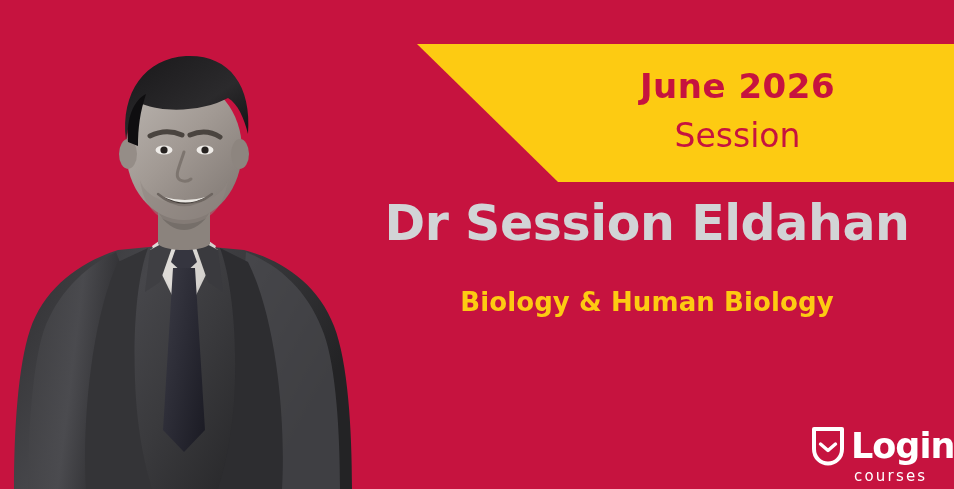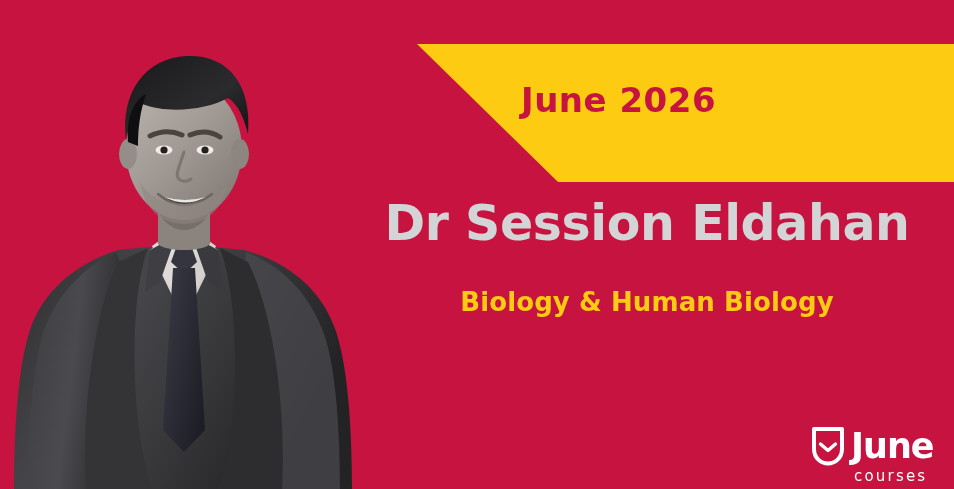--- a/index.html
+++ b/index.html
@@ -42,24 +42,24 @@
     left: 411px;
     top: 44px;
     width: 543px;
     height: 138px;
     background: #fdcb12;
     clip-path: polygon(6px 0, 100% 0, 100% 100%, 147px 100%);
   }
   .ribbon-text {
     position: absolute;
     left: 0;
-    top: 14px;
+    top: 0;
     width: 543px;
     height: 138px;
-    text-align: left;
+    text-align: center;
     padding-left: 110px;
     box-sizing: border-box;
   }
   .ribbon-line1 {
     color: #c6133f;
     font-size: 34px;
     font-weight: bold;
     letter-spacing: 0.5px;
     line-height: 1;
     margin-top: 25px;
@@ -232,32 +232,33 @@
       <path d="M 164 197 q 22 11 42 0 q -21 6 -42 0 Z" fill="#eae7e2"></path>
       <path d="M 158 194 q 26 22 54 0" stroke="#6d6560" stroke-width="2.4" fill="none" stroke-linecap="round"></path>
 
       <path d="M 140 180 C 150 212, 218 212, 228 180 C 224 210, 206 224, 184 224 C 162 224, 144 210, 140 180 Z" fill="#8f8781" opacity="0.55"></path>
     </svg>
   </div>
 
   <div class="ribbon">
     <div class="ribbon-text">
       <div class="ribbon-line1">June 2026</div>
+      <div class="ribbon-line2">Session</div>
     </div>
   </div>
 
   <div class="name-block">
     <div class="speaker-name">Dr Session Eldahan</div>
     <div class="speaker-subject">Biology &amp; Human Biology</div>
   </div>
 
   <div class="logo">
     <svg class="logo-mark" viewBox="0 0 36 42">
       <path d="M4 4 H32 V24 C32 33, 25 38.5, 18 38.5 C11 38.5, 4 33, 4 24 Z" fill="none" stroke="#ffffff" stroke-width="4" stroke-linejoin="round"></path>
       <path d="M10.5 19 L18 25.5 L25.5 19" fill="none" stroke="#ffffff" stroke-width="3.4" stroke-linecap="round" stroke-linejoin="round"></path>
     </svg>
     <div class="logo-words">
-      <div class="logo-name">June</div>
+      <div class="logo-name">Login</div>
       <div class="logo-sub">courses</div>
     </div>
   </div>
 
 </div>
 
 </body></html>

